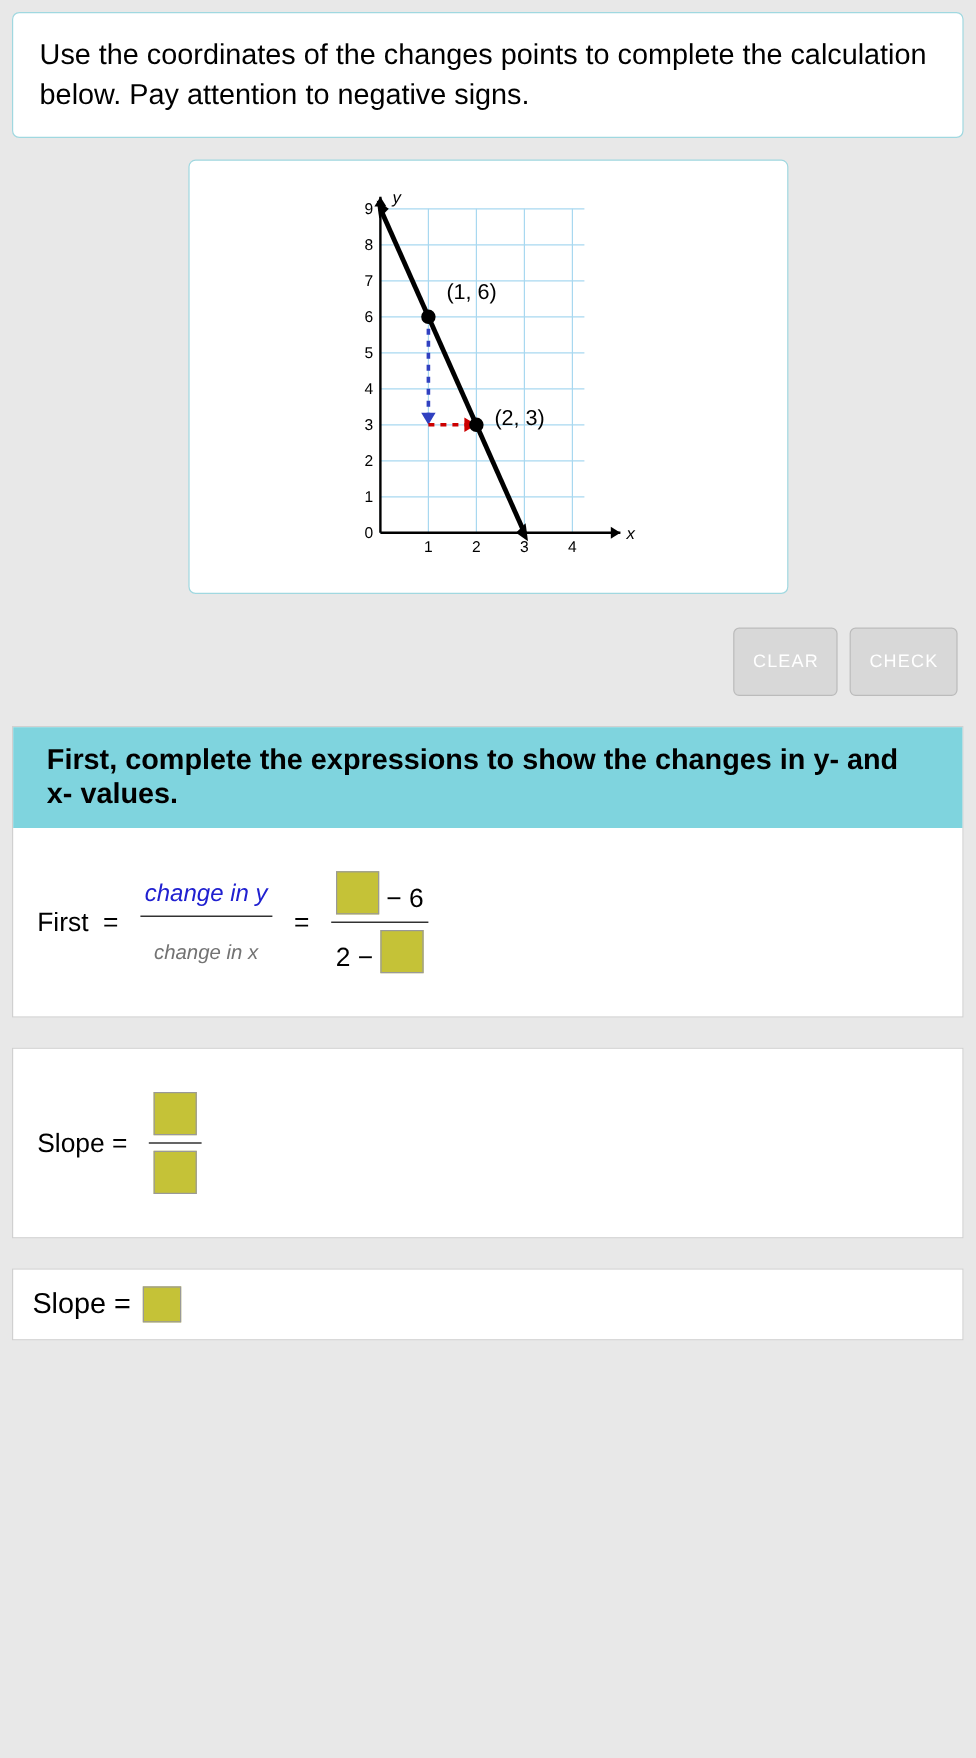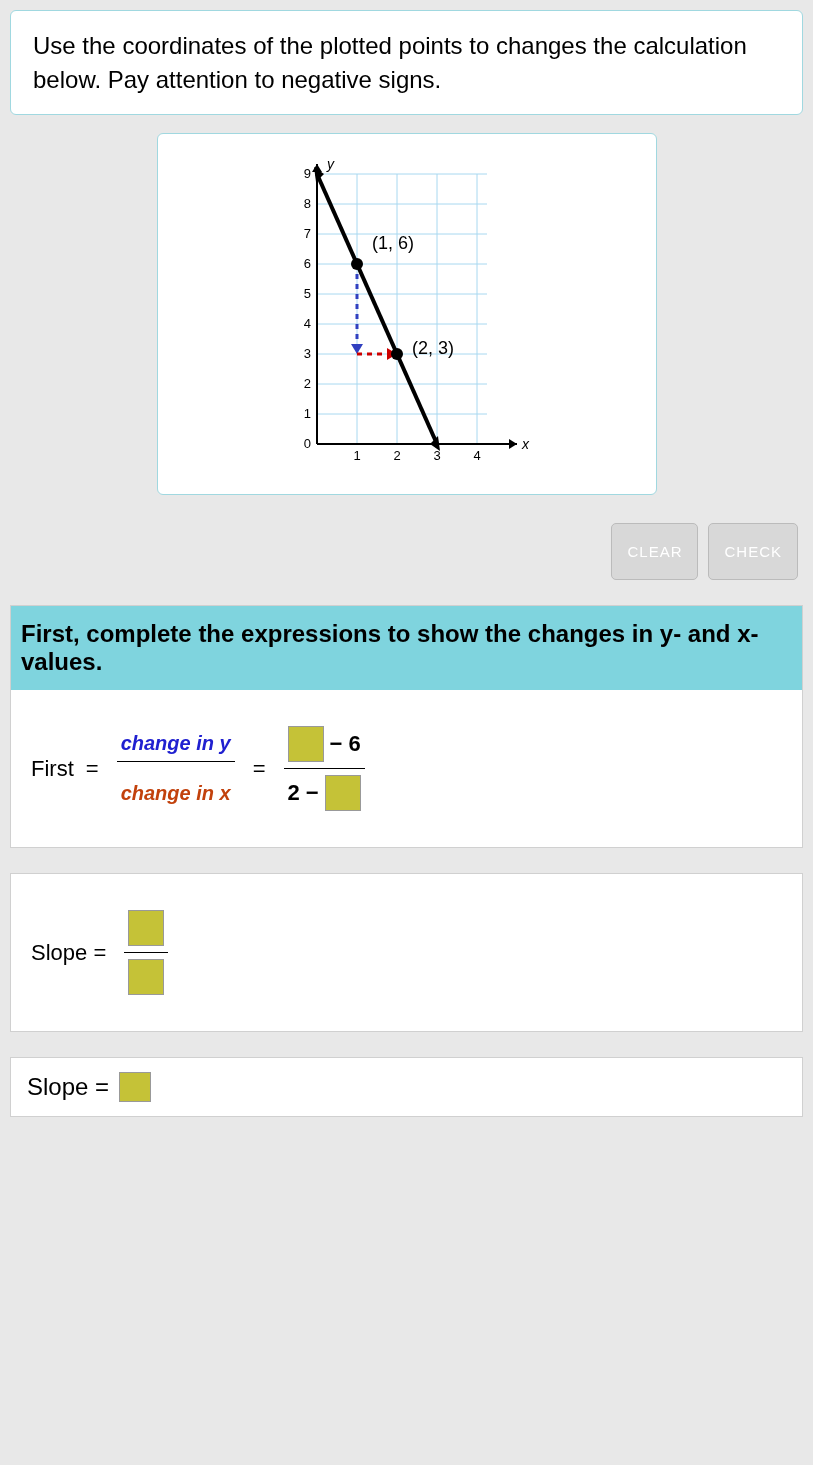--- a/index.html
+++ b/index.html
@@ -46,21 +46,21 @@
   cursor: pointer;
   letter-spacing: 1px;
 }
 .section {
   margin: 15px 10px 25px 10px;
   border: 1px solid #d0d0d0;
   background: #fff;
 }
 .section-header {
   background: #7fd4de;
-  padding: 14px 10px;
+  padding: 14px 28px;
   font-size: 24px;
   font-weight: bold;
   color: #000;
 }
 .section-body {
   padding: 30px 20px;
   min-height: 120px;
   display: flex;
   align-items: center;
   font-size: 22px;
@@ -68,31 +68,30 @@
 .slope-row { display: flex; align-items: center; gap: 12px; }
 .fraction {
   display: inline-flex;
   flex-direction: column;
   align-items: center;
   margin: 0 6px;
 }
 .fraction .top, .fraction .bot {
   padding: 6px 4px;
   display: flex;
-  align-items: center;
+  align-items: flex-end;
   gap: 6px;
   white-space: nowrap;
-  font-weight: bold;
 }
 .fraction .bar {
   width: 100%;
   border-top: 1.5px solid #000;
 }
 .change-y { color: #2020d0; font-style: italic; font-size: 20px; }
-.change-x { color: #c2410c; font-style: italic; font-size: 20px; margin-top: 14px; }
+.change-x { color: #737373; font-style: italic; font-size: 17px; margin-top: 14px; }
 .blank {
   display: inline-block;
   width: 36px;
   height: 36px;
   background: #c5c237;
   border: 1px solid #999;
   vertical-align: middle;
   cursor: pointer;
 }
 .blank-small {
@@ -110,21 +109,21 @@
   font-size: 24px;
   display: flex;
   align-items: center;
   gap: 10px;
 }
 </style>
 </head>
 <body>
 
 <div class="instructions-box">
-  <span>Use the coordinates of the plotted points to changes the calculation below. Pay attention to negative signs.</span>
+  <span>Use the coordinates of the changes points to complete the calculation below. Pay attention to negative signs.</span>
 </div>
 
 <div class="graph-container">
   <svg class="graph-svg" width="320" height="320" viewBox="0 0 320 320">
     <g transform="translate(70,20)">
 
       <g stroke="#a8d8f0" stroke-width="1">
         <line x1="0" y1="0" x2="0" y2="270"></line>
         <line x1="40" y1="0" x2="40" y2="270"></line>
         <line x1="80" y1="0" x2="80" y2="270"></line>

